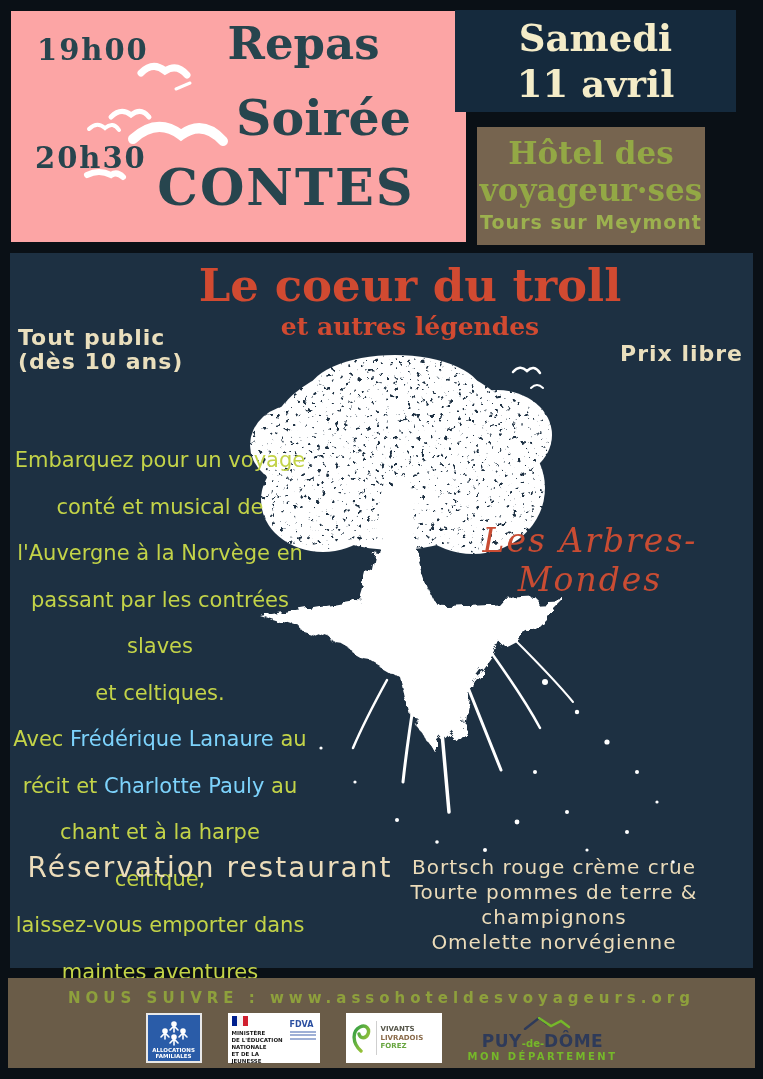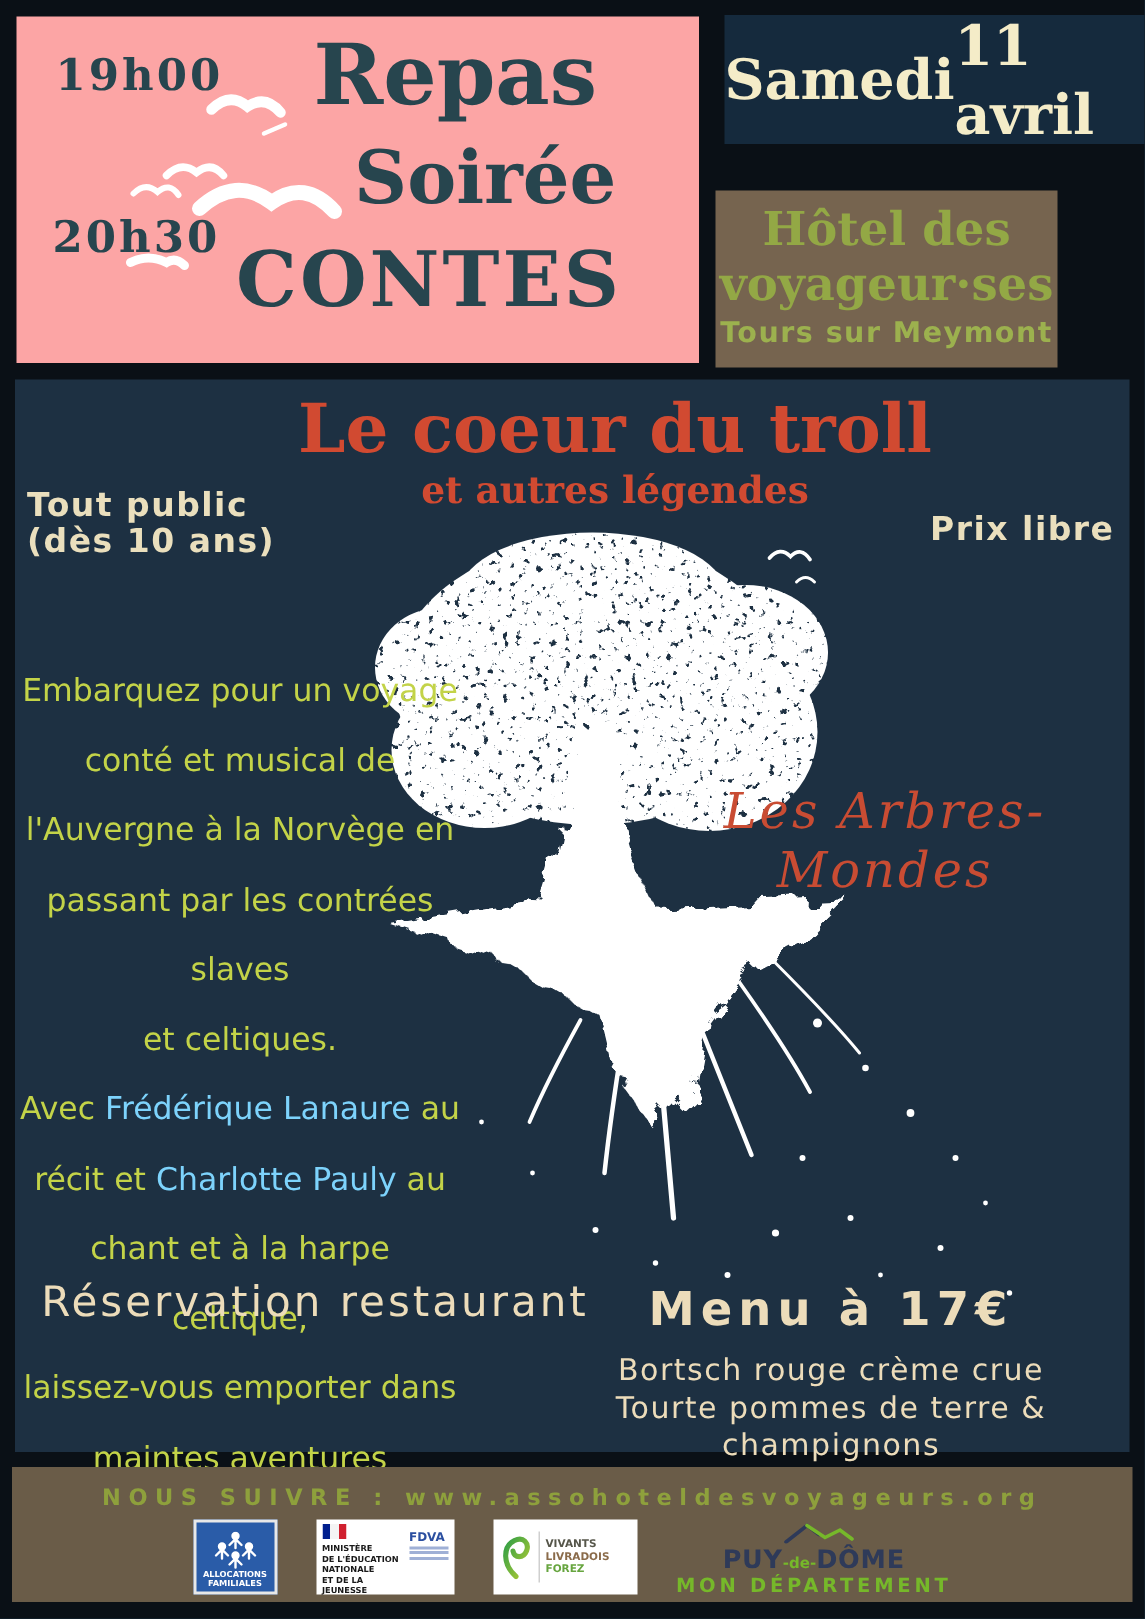--- a/index.html
+++ b/index.html
@@ -5,27 +5,27 @@
   html,body{margin:0;padding:0;}
   body{width:763px;height:1079px;background:#0a1016;overflow:hidden;
        font-family:"DejaVu Sans",sans-serif;}
   .abs{position:absolute;}
   .poster{position:relative;width:763px;height:1079px;background:#0a1016;}
 
   
   .green-block{left:11px;top:11px;width:455px;height:231px;background:#fca5a5;}
   .disp{font-family:"DejaVu Serif",serif;font-weight:bold;color:#27454e;}
   .time{font-size:29px;letter-spacing:2px;}
-  .repas{left:150px;top:6px;width:285px;text-align:center;font-size:56px;}
+  .repas{left:150px;top:6px;width:285px;text-align:center;font-size:45px;}
   .soiree{left:175px;top:78px;width:275px;text-align:center;font-size:49px;}
   .contes{left:95px;top:146px;width:360px;text-align:center;font-size:51px;letter-spacing:2px;}
 
   
-  .date-block{left:483px;top:10px;width:281px;height:86px;background:#152a3d;
-              display:flex;flex-direction:row;align-items:center;justify-content:center;}
+  .date-block{left:455px;top:10px;width:281px;height:102px;background:#152a3d;
+              display:flex;flex-direction:column;align-items:center;justify-content:center;}
   .date-block div{font-family:"DejaVu Serif",serif;font-weight:bold;color:#f4ecc8;
                   font-size:37px;line-height:1.25;}
 
   
   .venue-block{left:477px;top:127px;width:228px;height:118px;background:#76644f;text-align:center;}
   .venue-l{font-family:"DejaVu Serif",serif;font-weight:bold;color:#93a845;font-size:31px;line-height:1.18;}
   .venue-town{color:#9cb14e;font-weight:bold;font-size:19px;letter-spacing:1px;margin-top:3px;}
 
   
   .main-panel{left:10px;top:253px;width:743px;height:715px;background:#1d3042;}
@@ -66,21 +66,21 @@
   .min-txt{font-size:5.5px;font-weight:bold;color:#1a1a1a;line-height:1.25;}
   .fdva{color:#2b4fa0;font-weight:bold;font-size:8px;line-height:1;}
   .fdva-sub{width:26px;height:2px;background:#9fb0d6;margin-top:1.5px;}
   .amb{width:96px;gap:4px;}
   .amb-txt{font-size:7px;font-weight:bold;line-height:1.25;}
   .amb-1{color:#56564a;} .amb-2{color:#8a6b4a;} .amb-3{color:#67a53f;}
   .amb-sep{width:1px;height:34px;background:#cfcfcf;}
   .pdd{text-align:center;line-height:1;}
   .pdd-title{font-size:17px;font-weight:bold;color:#2e3a59;letter-spacing:0.5px;}
   .pdd-de{font-size:10px;color:#76b82a;font-weight:bold;}
-  .pdd-sub{font-size:13px;color:#76b82a;font-weight:bold;letter-spacing:2.5px;margin-top:2px;}
+  .pdd-sub{font-size:10px;color:#76b82a;font-weight:bold;letter-spacing:2.5px;margin-top:2px;}
 </style>
 </head>
 <body>
 
 <div class="poster">
 
   <div class="abs green-block">
     <div class="abs disp time" style="left:26px;top:22px;">19h00</div>
     <div class="abs disp repas">Repas</div>
     <div class="abs disp soiree">Soirée</div>
@@ -194,21 +194,20 @@
       <div><span>récit et </span><span class="nm">Charlotte Pauly</span><span> au</span></div>
       <div>chant et à la harpe celtique,</div>
       <div>laissez-vous emporter dans</div>
       <div>maintes aventures</div>
       <div>rocambolesques.</div>
     </div>
 
     <div class="abs resa">Réservation restaurant</div>
 
     <div class="abs menu-col">
-      <div class="menu-title">Menu à 17€</div>
       <div class="menu-item">Bortsch rouge crème crue</div>
       <div class="menu-item">Tourte pommes de terre &amp; champignons</div>
       <div class="menu-item">Omelette norvégienne</div>
     </div>
   </div>
 
   <div class="abs footer">
     <div class="abs follow">NOUS SUIVRE : www.assohoteldesvoyageurs.org</div>
     <div class="abs logos">
 

